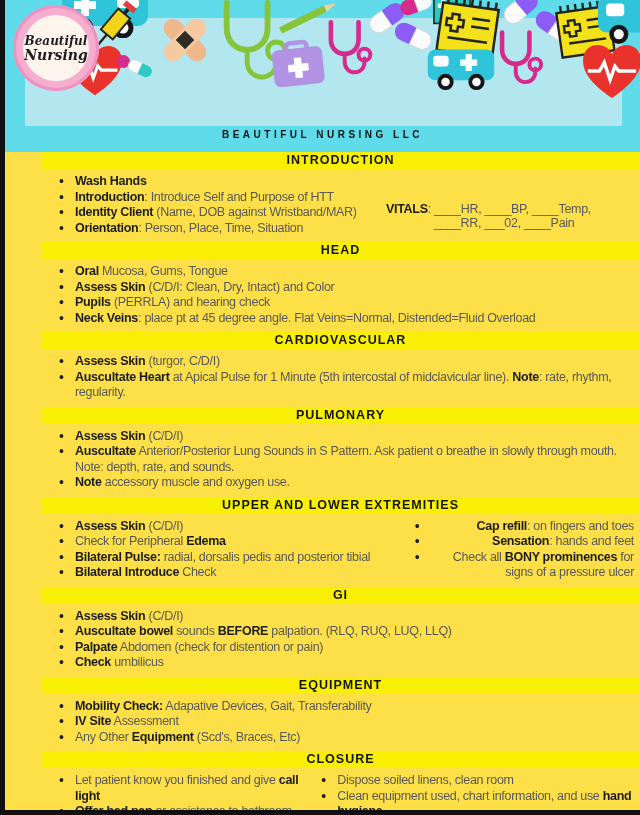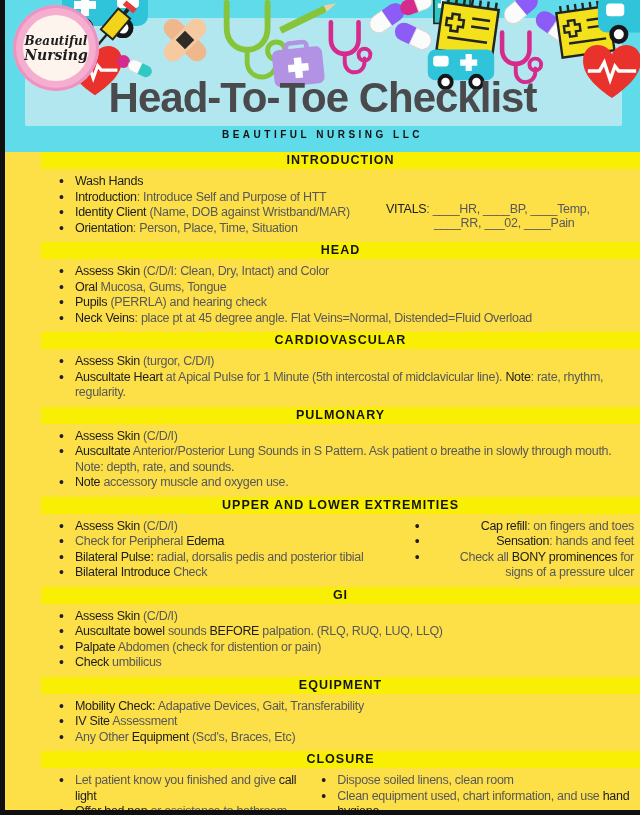--- a/index.html
+++ b/index.html
@@ -19,21 +19,21 @@
   .logo-l2{font-size:14px;font-weight:bold;line-height:14px;}
   .dot{position:absolute;border-radius:50%;z-index:2;}
 
   
   .sections{background:#fde047;padding-left:36px;}
   .sec-h{height:17px;line-height:17px;margin:2px 0;background:#f8ef04;text-align:center;font-size:12.5px;font-weight:bold;letter-spacing:1px;color:#141414;}
   .sec-b{padding:3px 6px 4px 10px;}
   ul.blist{list-style:none;margin:0;padding:0;}
   ul.blist li{position:relative;padding-left:24px;font-size:12.5px;line-height:15.5px;letter-spacing:-0.3px;color:#58585a;}
   ul.blist li::before{content:"•";position:absolute;left:8px;top:0;color:#1d1d1f;font-size:14px;}
-  .b{font-weight:normal;color:#1c1c1e;}
+  .b{font-weight:bold;color:#1c1c1e;}
   .cols{display:flex;}
   .intro-left{flex:1 1 auto;}
   .vitals{flex:0 0 248px;font-size:12.5px;letter-spacing:-0.3px;color:#58585a;margin-top:28px;}
   .vline2{padding-left:48px;}
   .ext-cols .colL{flex:0 0 61%;}
   .ext-cols .colR{flex:1 1 auto;text-align:right;}
   .closure-cols .colL{flex:0 0 45%;}
   .closure-cols .colR{flex:1 1 auto;}
 </style>
 </head>
@@ -170,21 +170,20 @@
           <circle cx="24" cy="46" r="8" fill="#fff" stroke="#16161a" stroke-width="5"></circle>
         </svg>
 
     <div class="logo">
       <div class="logo-inner">
         <div class="logo-l1">Beautiful</div>
         <div class="logo-l2">Nursing</div>
       </div>
     </div>
 
-    <div class="page-title">Head-To-Toe Checklist</div>
     <div class="page-subtitle">BEAUTIFUL NURSING LLC</div>
   </div>
 
   <div class="sections">
         <div class="sec-h">INTRODUCTION</div>
         <div class="sec-b cols">
           <div class="intro-left">
             <ul class="blist">
               <li><span class="b">Wash Hands</span></li>
               <li><span class="b">Introduction</span><span class="r">: Introduce Self and Purpose of HTT</span></li>
@@ -193,22 +192,22 @@
             </ul>
           </div>
           <div class="vitals">
             <div class="vline1"><span class="b">VITALS</span><span class="r">: ____HR, ____BP, ____Temp,</span></div>
             <div class="vline2">____RR, ___02, ____Pain</div>
           </div>
         </div>
         <div class="sec-h">HEAD</div>
         <div class="sec-b">
           <ul class="blist">
+            <li><span class="b">Oral</span><span class="r"> Mucosa, Gums, Tongue</span></li>
             <li><span class="b">Assess Skin</span><span class="r"> (C/D/I: Clean, Dry, Intact) and Color</span></li>
-            <li><span class="b">Oral</span><span class="r"> Mucosa, Gums, Tongue</span></li>
             <li><span class="b">Pupils</span><span class="r"> (PERRLA) and hearing check</span></li>
             <li><span class="b">Neck Veins</span><span class="r">: place pt at 45 degree angle. Flat Veins=Normal, Distended=Fluid Overload</span></li>
           </ul>
         </div>
         <div class="sec-h">CARDIOVASCULAR</div>
         <div class="sec-b">
           <ul class="blist">
             <li><span class="b">Assess Skin</span><span class="r"> (turgor, C/D/I)</span></li>
             <li><span class="b">Auscultate Heart</span><span class="r"> at Apical Pulse for 1 Minute (5th intercostal of midclavicular line). </span><span class="b">Note</span><span class="r">: rate, rhythm, regularity.</span></li>
           </ul>

